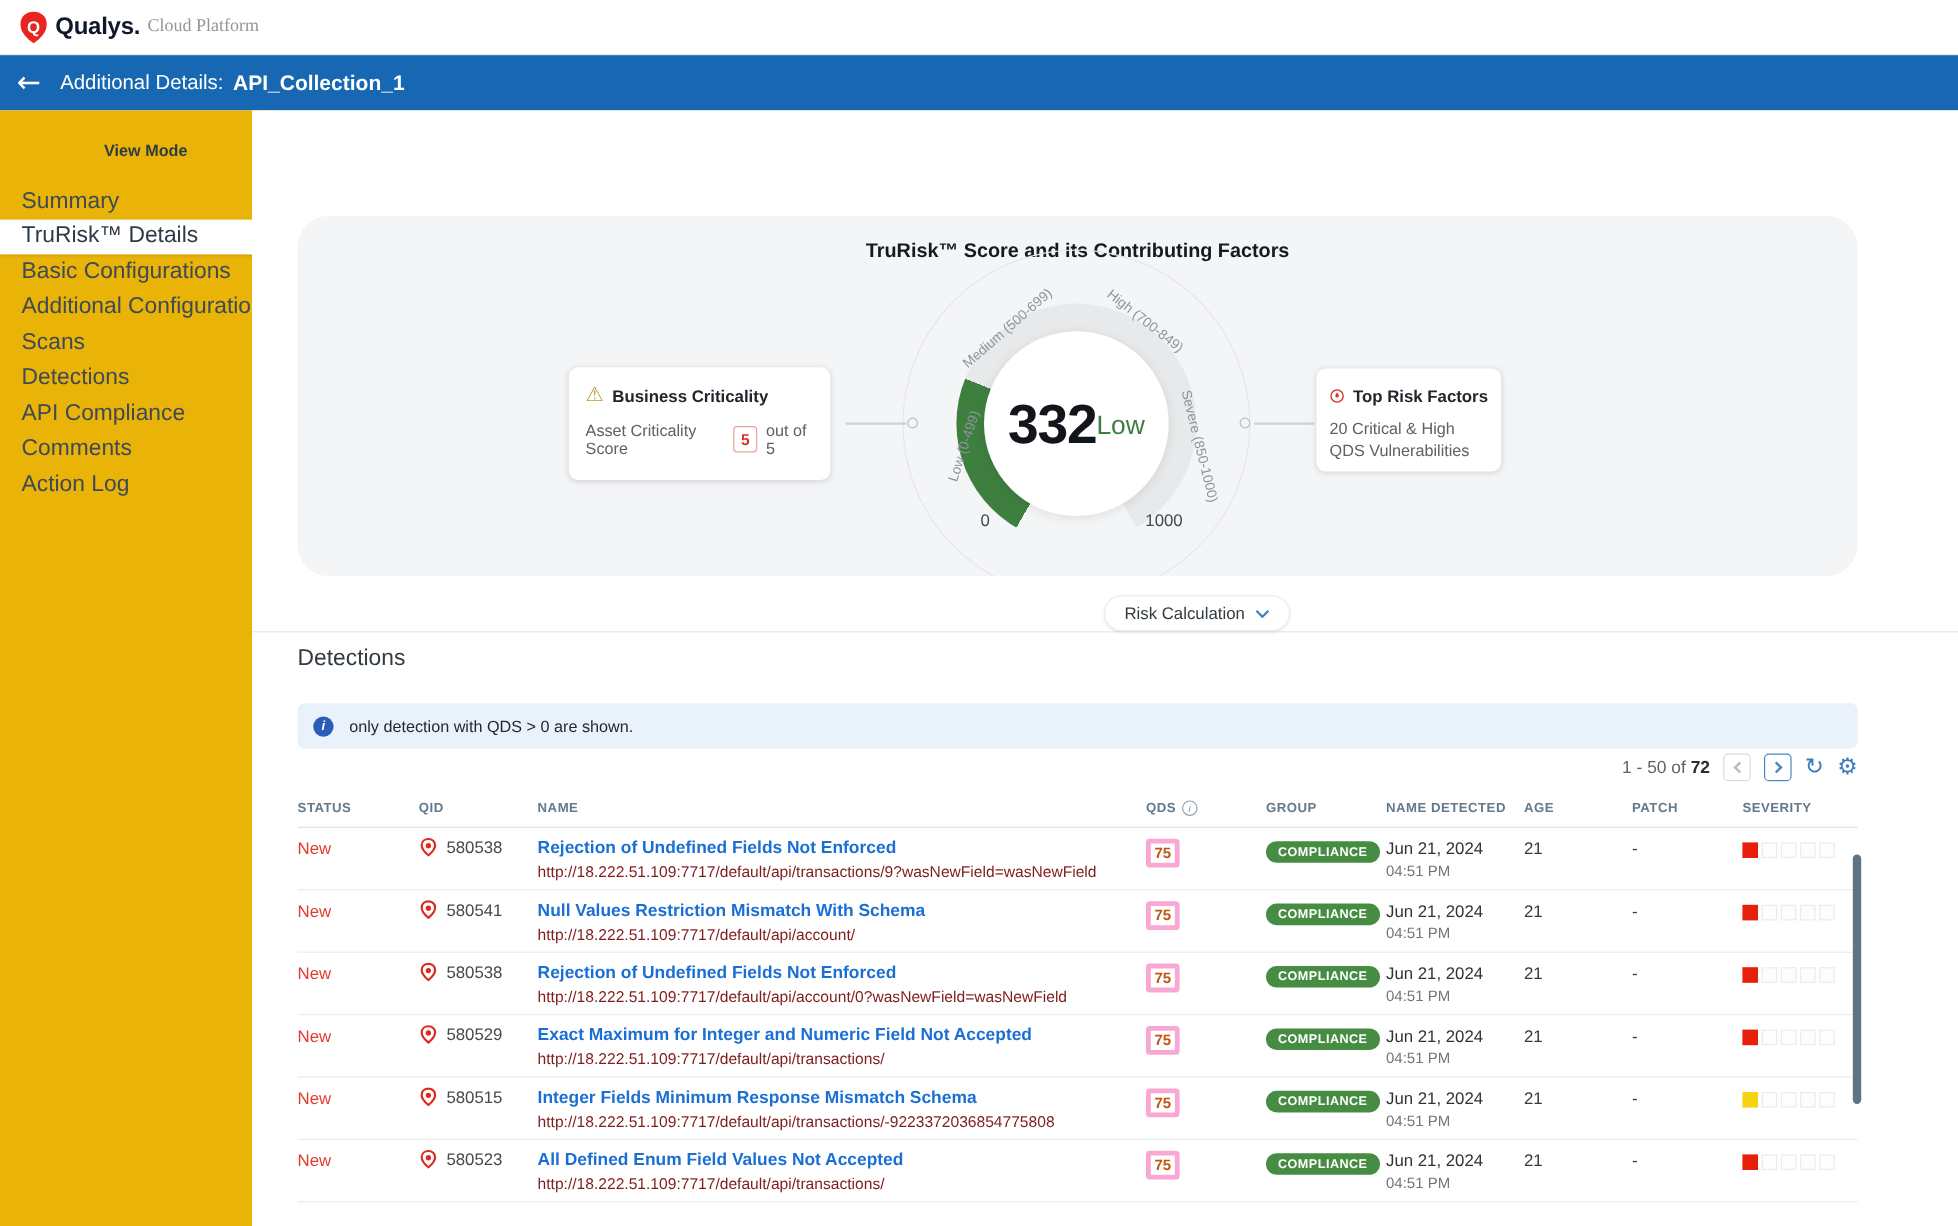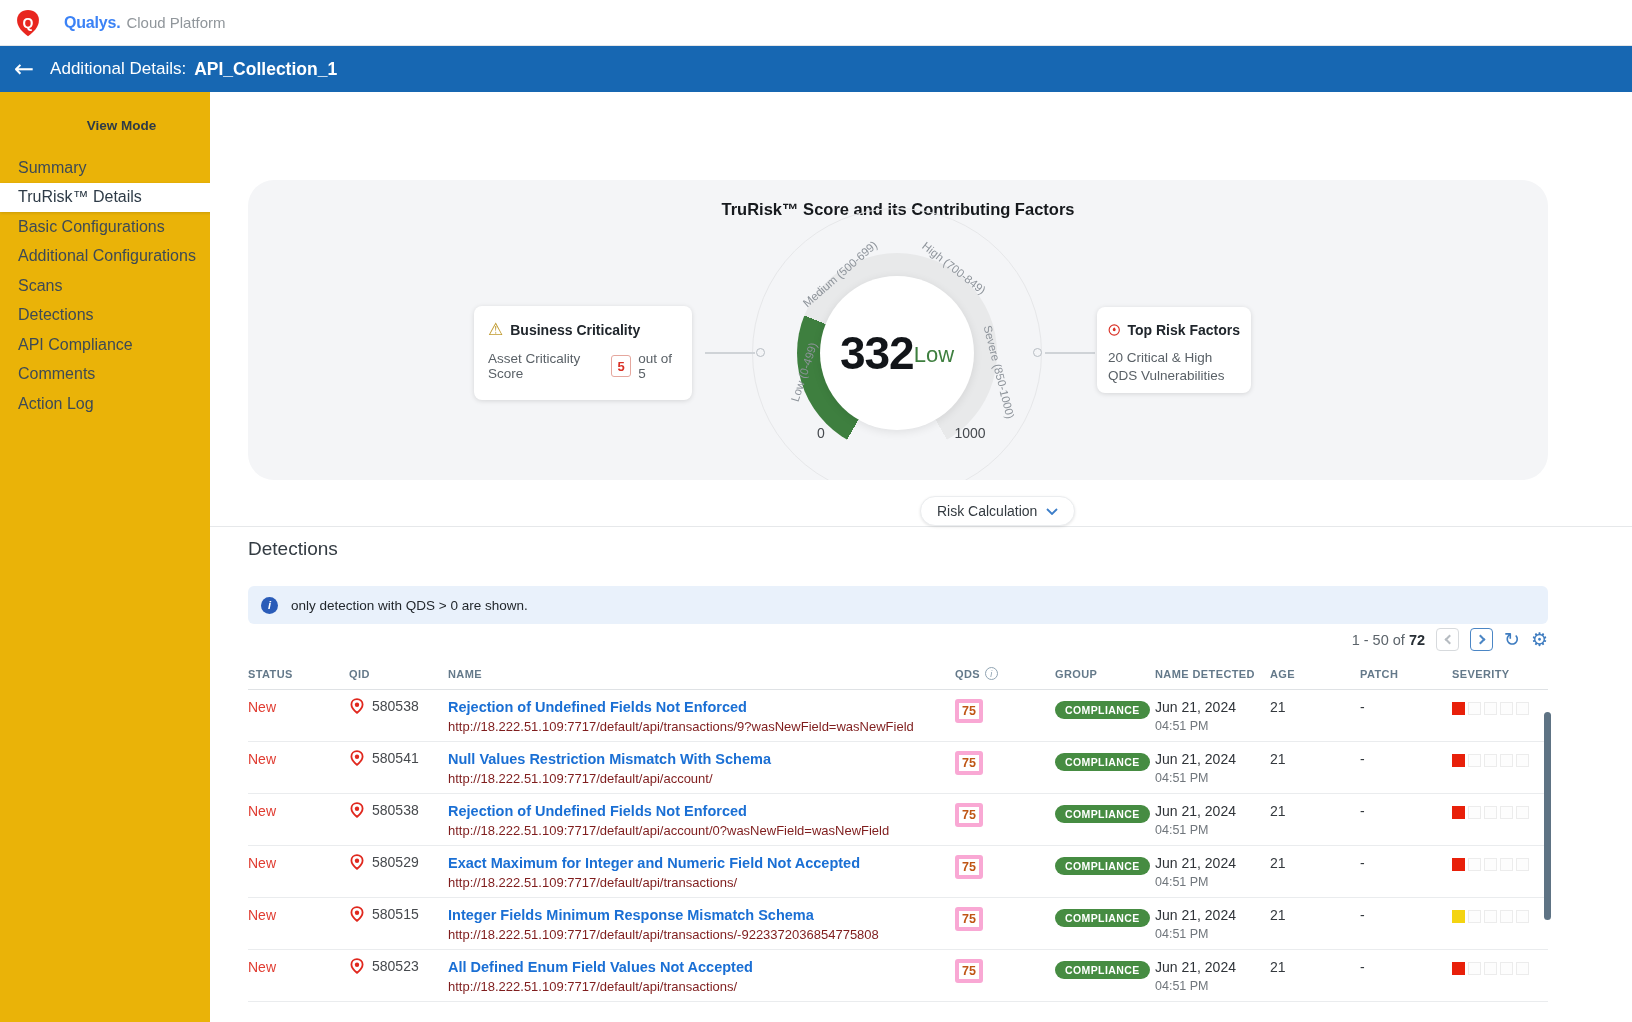--- a/index.html
+++ b/index.html
@@ -4,36 +4,36 @@
 <style>
   *{margin:0;padding:0;box-sizing:border-box}
   html,body{width:1632px;height:1022px;overflow:hidden;background:#fff;
     font-family:"Liberation Sans",sans-serif;}
   #page{position:relative;width:1632px;height:1022px;background:#fff;}
 
   
   .topbar{position:absolute;left:0;top:0;width:100%;height:46px;background:#fff;
     border-bottom:1px solid #e4e6e8;display:flex;align-items:center;padding-left:14px;}
   .logo{width:28px;height:28px;flex:0 0 auto;}
-  .brand{font-size:16px;font-weight:bold;color:#3b82f6;margin-left:22px;letter-spacing:-0.2px;}
-  .platform{font-size:15px;color:#90969b;margin-left:6px;}
+  .brand{font-size:20px;font-weight:bold;color:#0f172a;margin-left:4px;letter-spacing:-0.2px;}
+  .platform{font-size:15px;color:#90969b;margin-left:6px;font-family:Liberation Serif, serif;}
 
   
   .appbar{position:absolute;left:0;top:46px;width:100%;height:46px;background:#1767b2;
     display:flex;align-items:center;color:#fff;padding-left:14px;}
   .back-arrow{font-family:"DejaVu Sans",sans-serif;font-size:24px;color:#fff;line-height:1;
     cursor:pointer;margin-right:16px;}
   .appbar-title{font-size:17px;}
   .appbar-name{font-size:17.5px;font-weight:bold;margin-left:8px;}
 
   
   .sidebar{position:absolute;left:0;top:92px;width:226px;height:930px;background:#eab308;
     border-right:1px solid #dcdfe2;text-align:center;}
   .side-heading{font-size:13.5px;font-weight:bold;color:#2e3b47;padding:26px 0 20px 18px;}
-  .side-item{height:29.5px;display:flex;align-items:center;padding-left:18px;font-size:16px;
+  .side-item{height:29.5px;display:flex;align-items:center;padding-left:18px;font-size:19px;
     color:#3e4a55;cursor:pointer;white-space:nowrap;}
   .side-item.active{background:#fff;box-shadow:0 1px 3px rgba(0,0,0,.14);color:#2e3b47;}
 
   
   .main{position:absolute;left:210px;top:92px;width:1422px;height:930px;background:#fff;}
 
   
   .score-card{position:absolute;left:38px;top:88px;width:1300px;height:300px;background:#f4f5f7;
     border-radius:26px;overflow:hidden;}
   .score-title{position:absolute;top:20px;width:100%;text-align:center;font-size:16.5px;

